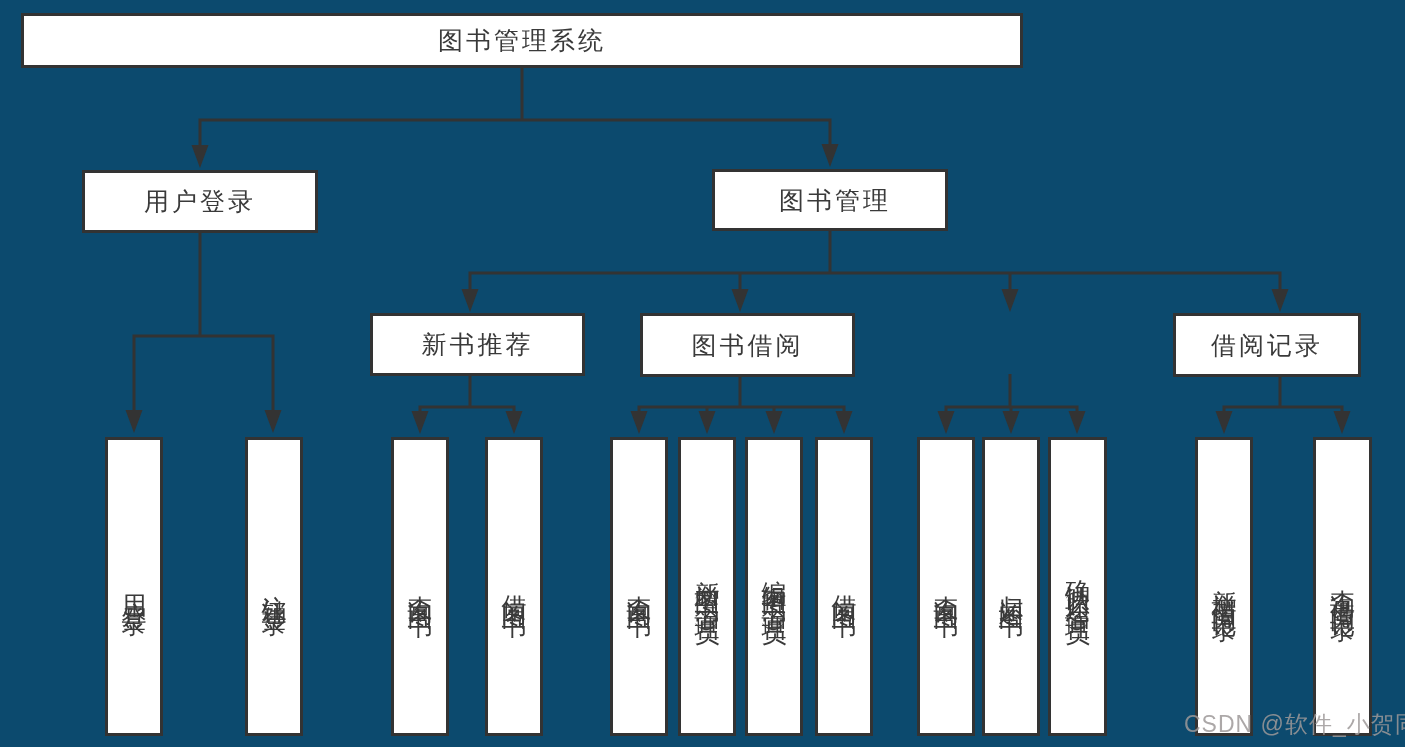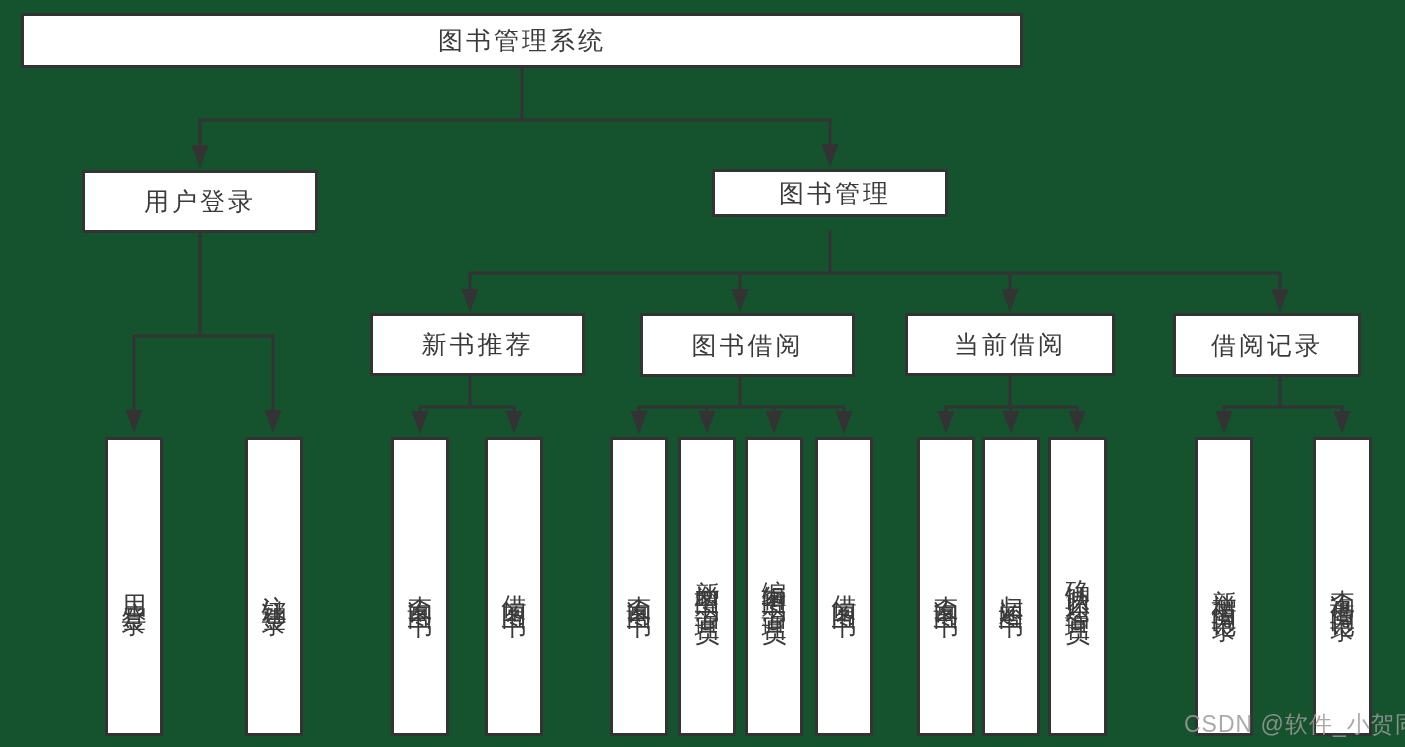--- a/index.html
+++ b/index.html
@@ -1,18 +1,18 @@
 <!DOCTYPE html>
 <html lang="zh"><head>
 <meta charset="utf-8">
 <title>图书管理系统</title>
 <style>
   html,body{margin:0;padding:0;background:#ffffff;}
   .canvas{
-    position:relative;width:1405px;height:747px;background:#14532d;
+    position:relative;width:1405px;height:747px;background:#0c4a6e;
     font-family:"Liberation Sans",sans-serif;overflow:hidden;text-align:center;
   }
   svg.connectors{position:absolute;left:0;top:0;width:1405px;height:747px;}
   .stem{fill:none;stroke:#333333;stroke-width:3;}
   .ah{fill:#333333;stroke:none;}
   .node{
     position:absolute;box-sizing:border-box;
     border:3px solid #333333;background:#ffffff;
     display:flex;align-items:center;justify-content:center;
     color:#3a3a3a;font-size:25px;letter-spacing:3px;
@@ -70,25 +70,24 @@
     <g>
       <path class="stem" d="M1280 375 V407 M1222.5 407 H1343.5 M1224 407 V416 M1342 407 V416"></path>
       <path class="ah" d="M1215.5 411 H1232.5 L1224 434 Z"></path>
       <path class="ah" d="M1333.5 411 H1350.5 L1342 434 Z"></path>
     </g>
   </svg>
 
   <div class="node" style="left:21px;top:13px;width:1002px;height:55px;">图书管理系统</div>
 
   <div class="node" style="left:82px;top:170px;width:236px;height:63px;">用户登录</div>
-  <div class="node" style="left:712px;top:169px;width:236px;height:48px;padding-left:10px;">图书管理</div>
+  <div class="node" style="left:712px;top:169px;width:236px;height:62px;padding-left:10px;">图书管理</div>
 
   <div class="node" style="left:363px;top:313px;width:215px;height:63px;margin-left:7px;">新书推荐</div>
   <div class="node" style="left:632px;top:313px;width:215px;height:64px;margin-left:8px;">图书借阅</div>
-  <div class="node" style="left:905px;top:313px;width:210px;height:63px;">当前借阅</div>
   <div class="node" style="left:1173px;top:313px;width:188px;height:64px;">借阅记录</div>
 
   <div class="node leaf" style="left:105px;top:437px;width:58px;height:299px;">用户登录</div>
   <div class="node leaf" style="left:245px;top:437px;width:58px;height:299px;">注销登录</div>
 
   <div class="node leaf" style="left:391px;top:437px;width:58px;height:299px;">查询图书</div>
   <div class="node leaf" style="left:485px;top:437px;width:58px;height:299px;">借阅图书</div>
 
   <div class="node leaf" style="left:610px;top:437px;width:58px;height:299px;">查询图书</div>
   <div class="node leaf" style="left:678px;top:437px;width:58px;height:299px;">新增图书（管理员）</div>

